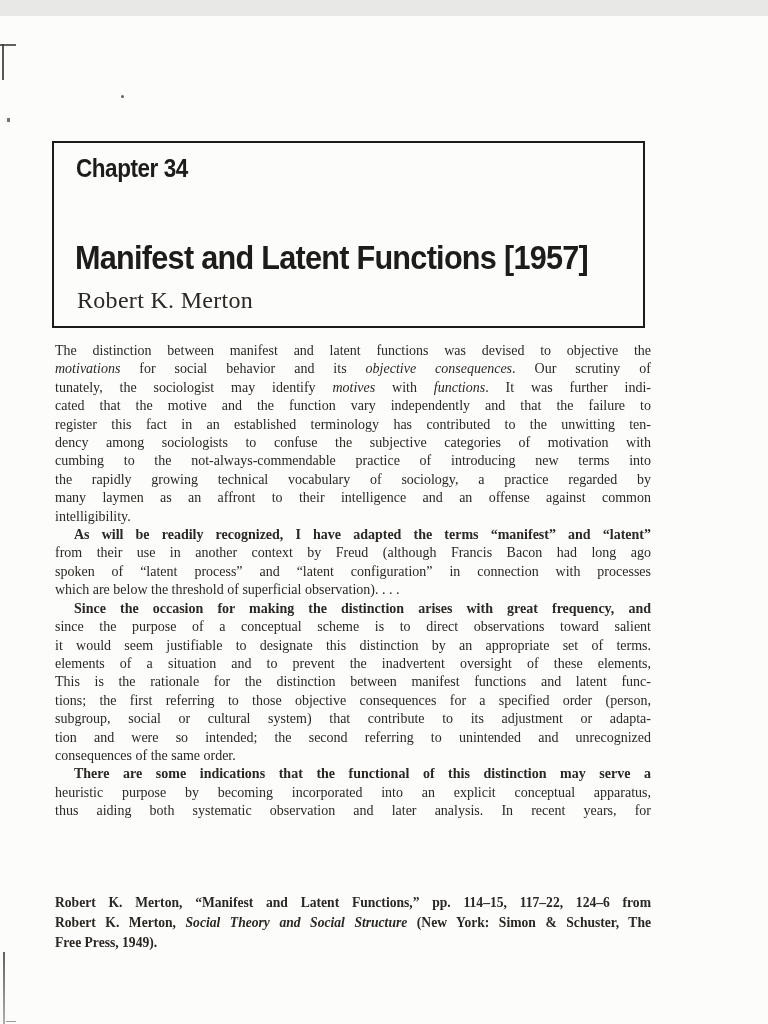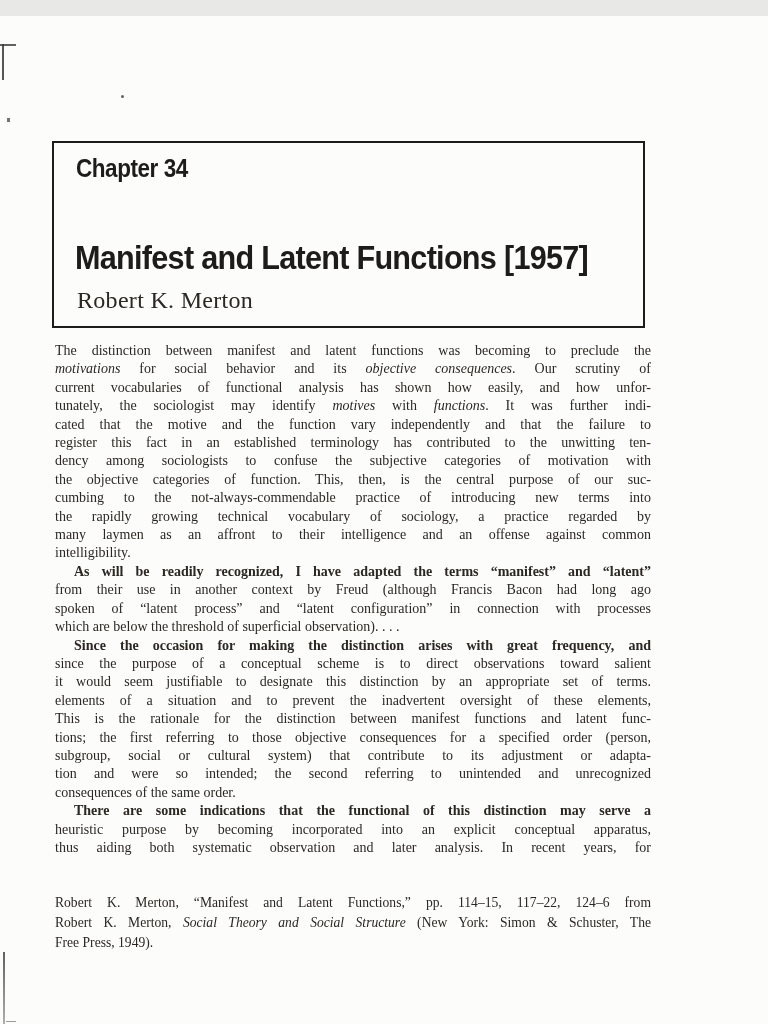--- a/index.html
+++ b/index.html
@@ -95,21 +95,21 @@
   
   .footnote {
     position: absolute;
     left: 55px;
     top: 877px;
     width: 596px;
     font-size: 13.6px;
     line-height: 20px;
     color: var(--ink, #2b2723);
   }
-  .footnote .line { min-height: 20px; }
+  .footnote .line { min-height: 20px; font-weight: bold; }
 </style>
 </head>
 <body>
 
 <div class="scan">
 
   <div class="artifact tl-horz"></div>
   <div class="artifact tl-vert"></div>
   <div class="artifact tl-dot"></div>
   <div class="artifact speck"></div>
@@ -117,28 +117,26 @@
   <div class="artifact bl-tick"></div>
 
   <div class="chapter-box">
     <div class="chapter-label">Chapter 34</div>
     <div class="chapter-title">Manifest and Latent Functions [1957]</div>
     <div class="chapter-author">Robert K. Merton</div>
   </div>
 
   <div class="body-text">
       <div class="para">
-        <div class="line">The distinction between manifest and latent functions was becoming to preclude the</div>
+        <div class="line">The distinction between manifest and latent functions was devised to objective the</div>
         <div class="line"><i>motivations</i> for social behavior and its <i>objective consequences</i>. Our scrutiny of</div>
-        <div class="line">current vocabularies of functional analysis has shown how easily, and how unfor-</div>
         <div class="line">tunately, the sociologist may identify <i>motives</i> with <i>functions</i>. It was further indi-</div>
         <div class="line">cated that the motive and the function vary independently and that the failure to</div>
         <div class="line">register this fact in an established terminology has contributed to the unwitting ten-</div>
         <div class="line">dency among sociologists to confuse the subjective categories of motivation with</div>
-        <div class="line">the objective categories of function. This, then, is the central purpose of our suc-</div>
         <div class="line">cumbing to the not-always-commendable practice of introducing new terms into</div>
         <div class="line">the rapidly growing technical vocabulary of sociology, a practice regarded by</div>
         <div class="line">many laymen as an affront to their intelligence and an offense against common</div>
         <div class="line last">intelligibility.</div>
       </div>
       <div class="para">
         <div class="line indent">As will be readily recognized, I have adapted the terms “manifest” and “latent”</div>
         <div class="line">from their use in another context by Freud (although Francis Bacon had long ago</div>
         <div class="line">spoken of “latent process” and “latent configuration” in connection with processes</div>
         <div class="line last">which are below the threshold of superficial observation). . . .</div>

